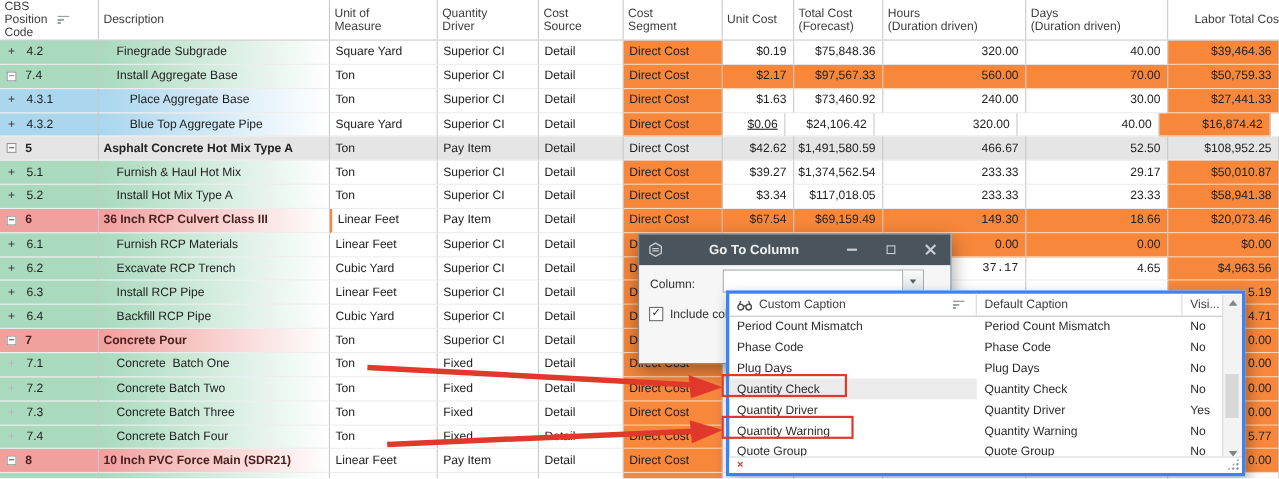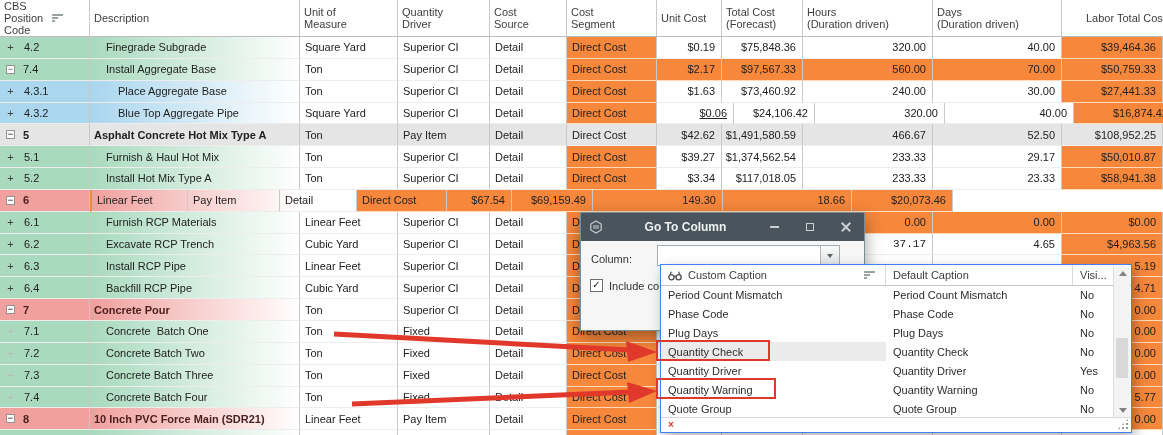--- a/index.html
+++ b/index.html
@@ -54,21 +54,21 @@
   #combo-btn{position:absolute;right:0;top:0;width:18px;height:100%;background:linear-gradient(#fafafa,#dfe2e4);
     border-left:1px solid #b2b6b9;display:flex;align-items:center;justify-content:center;}
   #combo-caret{width:0;height:0;border-left:3.5px solid transparent;border-right:3.5px solid transparent;border-top:4.5px solid #5a5f63;}
   #include-row{position:absolute;left:9px;top:38px;display:flex;align-items:center;}
   #include-checkbox{width:11px;height:11px;border:1px solid #6d6d6d;background:#fff;font-size:10px;line-height:10px;
     text-align:center;color:#222;box-sizing:content-box;}
   #include-label{margin-left:6px;font-size:11px;color:#333;white-space:nowrap;}
 
   
   #popup{position:absolute;left:660px;top:264px;width:472px;height:169px;z-index:20;background:#fff;
-    border:1px solid #3b82f6;box-sizing:border-box;box-shadow:3px 5px 12px rgba(0,0,0,.3);font-size:11px;}
+    border:3px solid #3b82f6;box-sizing:border-box;box-shadow:3px 5px 12px rgba(0,0,0,.3);font-size:11px;}
   #popup-header{display:flex;height:20px;border-bottom:1px solid #c4c4c4;color:#3e3e3e;}
   .phcell{display:flex;align-items:center;padding-left:7px;box-sizing:border-box;border-right:1px solid #dadada;flex:0 0 auto;}
   #ph-custom{width:225px;position:relative;}
   #ph-custom .sort-icon{position:absolute;right:10px;top:6px;}
   #ph-default{width:187px;}
   #ph-visible{width:40px;border-right:none;}
   .binoculars{margin-right:6px;display:flex;}
   #popup-rows{position:absolute;left:0;top:20px;width:454px;}
   .prow{display:flex;height:19.1px;}
   .pcell{display:flex;align-items:center;padding-left:7px;box-sizing:border-box;color:#2c2c2c;flex:0 0 auto;white-space:pre;}
@@ -221,21 +221,21 @@
         <div class="gcell num c-dy" style="width: 129px;">30.00</div>
         <div class="gcell num c-lab o" style="width: 101px;">$27,441.33</div>
       </div>
       <div class="grow t-blue">
         <div class="gcell c-cbs" style="width: 90px;"><span class="exp ">+</span><span class="code">4.3.2</span></div>
         <div class="gcell txt c-desc" style="width: 210px; padding-left: 28px;">Blue Top Aggregate Pipe</div>
         <div class="gcell txt c-uom" style="width: 98px;">Square Yard</div>
         <div class="gcell txt c-qd" style="width: 92px;">Superior CI</div>
         <div class="gcell txt c-cs" style="width: 77px;">Detail</div>
         <div class="gcell txt c-seg o" style="width: 90px;">Direct Cost</div>
-        <div class="gcell num c-uc" style="width: 77px; text-decoration: underline;">$0.06</div>
+        <div class="gcell num c-uc" style="width: 57px; text-decoration: underline;">$0.06</div>
         <div class="gcell num c-tc" style="width: 81px;">$24,106.42</div>
         <div class="gcell num c-hr" style="width: 130px;">320.00</div>
         <div class="gcell num c-dy" style="width: 129px;">40.00</div>
         <div class="gcell num c-lab o" style="width: 101px;">$16,874.42</div>
       </div>
       <div class="grow t-sel bold">
         <div class="gcell c-cbs" style="width: 90px;"><span class="exp minus">−</span><span class="code">5</span></div>
         <div class="gcell txt c-desc" style="width: 210px; padding-left: 4px;">Asphalt Concrete Hot Mix Type A</div>
         <div class="gcell txt c-uom" style="width: 98px;">Ton</div>
         <div class="gcell txt c-qd" style="width: 92px;">Pay Item</div>
@@ -268,20 +268,21 @@
         <div class="gcell txt c-cs" style="width: 77px;">Detail</div>
         <div class="gcell txt c-seg o" style="width: 90px;">Direct Cost</div>
         <div class="gcell num c-uc" style="width: 65px;">$3.34</div>
         <div class="gcell num c-tc" style="width: 81px;">$117,018.05</div>
         <div class="gcell num c-hr" style="width: 130px;">233.33</div>
         <div class="gcell num c-dy" style="width: 129px;">23.33</div>
         <div class="gcell num c-lab o" style="width: 101px;">$58,941.38</div>
       </div>
       <div class="grow t-red bold">
         <div class="gcell c-cbs" style="width: 90px;"><span class="exp minus">−</span><span class="code">6</span></div>
+        <div class="gcell txt c-desc" style="width: 210px; padding-left: 4px;">36 Inch RCP Culvert Class III</div>
         <div class="gcell txt c-uom uom-mark" style="width: 98px;">Linear Feet</div>
         <div class="gcell txt c-qd" style="width: 92px;">Pay Item</div>
         <div class="gcell txt c-cs" style="width: 77px;">Detail</div>
         <div class="gcell txt c-seg o" style="width: 90px;">Direct Cost</div>
         <div class="gcell num c-uc o" style="width: 65px;">$67.54</div>
         <div class="gcell num c-tc o" style="width: 81px;">$69,159.49</div>
         <div class="gcell num c-hr o" style="width: 130px;">149.30</div>
         <div class="gcell num c-dy o" style="width: 129px;">18.66</div>
         <div class="gcell num c-lab o" style="width: 101px;">$20,073.46</div>
       </div>

